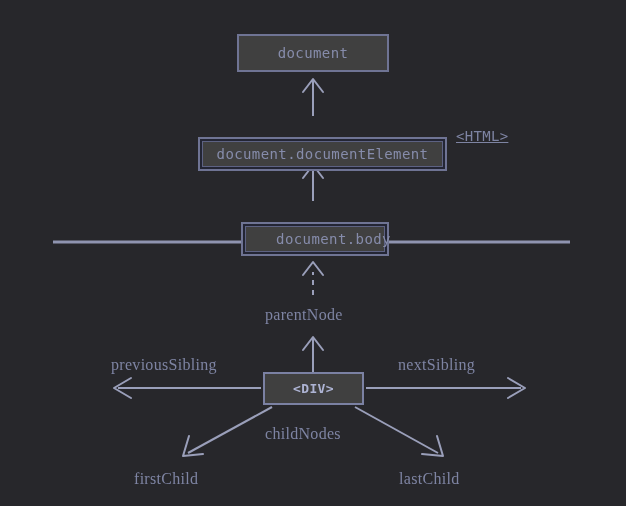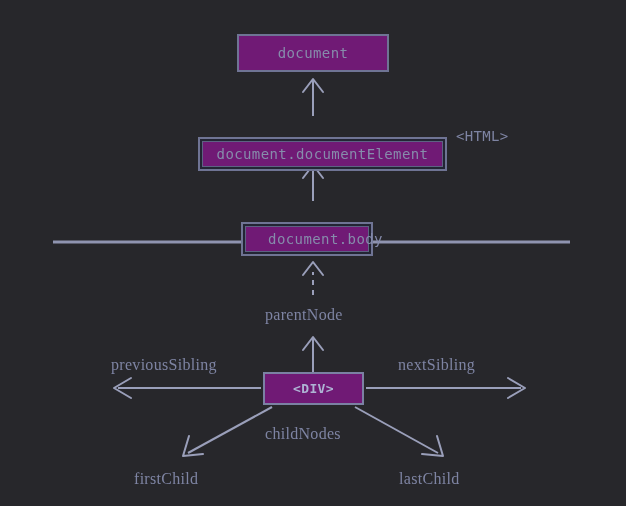--- a/index.html
+++ b/index.html
@@ -19,21 +19,21 @@
     position: absolute;
     top: 0;
     left: 0;
     width: 626px;
     height: 506px;
     pointer-events: none;
   }
   .node-box {
     position: absolute;
     box-sizing: border-box;
-    background: #701a75;
+    background: #404040;
     border: 2px solid #6f7494;
     display: flex;
     align-items: center;
     justify-content: center;
     color: #868cab;
     font-family: "DejaVu Sans Mono", "Liberation Mono", monospace;
     font-size: 14px;
     letter-spacing: 0.4px;
     white-space: nowrap;
   }
@@ -115,23 +115,23 @@
   </svg>
 
   <div class="node-box" style="left:237px; top:34px; width:152px; height:38px;">
     <span>document</span>
   </div>
 
   <div class="node-box double" style="left:198px; top:119px; width:249px; height:34px;">
     <span>document.documentElement</span>
   </div>
 
-  <span class="annotation" style="left:456px; top:128px;">&lt;HTML&gt;</span>
+  <span class="annotation" style="left:456px; top:128px;text-decoration:underline;">&lt;HTML&gt;</span>
 
-  <div class="node-box double" style="left:241px; top:204px; width:132px; height:34px;padding-left:37px;">
+  <div class="node-box double" style="left:241px; top:204px; width:148px; height:34px;padding-left:37px;">
     <span>document.body</span>
   </div>
 
 
   <span class="label" style="left:265px; top:306px;">parentNode</span>
 
   <span class="label" style="left:111px; top:356px;">previousSibling</span>
 
   <span class="label" style="left:398px; top:356px;">nextSibling</span>
 

